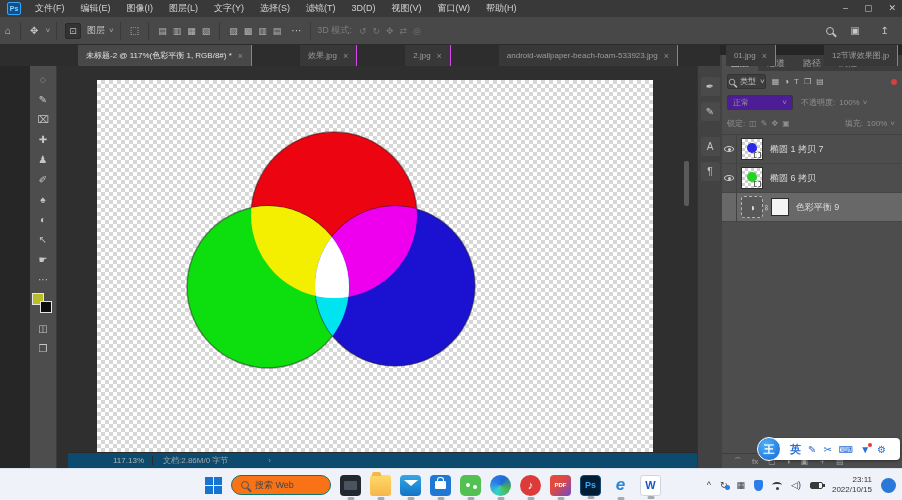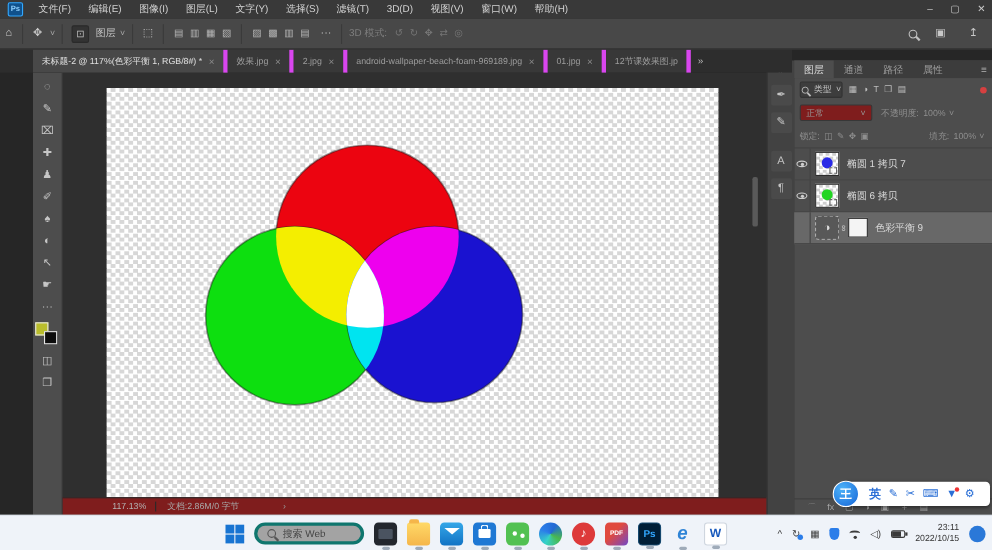--- a/index.html
+++ b/index.html
@@ -33,42 +33,42 @@
   .opt-icons.dim span { color:#757575; }
   #opt-right { position:absolute; right:8px; display:flex; gap:11px; align-items:center; }
   .mag { width:8px; height:8px; border:1.5px solid #c0c0c0; border-radius:50%; position:relative; display:inline-block; }
   .mag:after { content:''; position:absolute; width:5px; height:1.5px; background:#c0c0c0;
     transform:rotate(45deg); right:-4px; bottom:-2px; }
 
   
   #tabbar { left:0; top:45px; width:720px; height:21px; background:#2d2d2d;
     display:flex; align-items:flex-end; padding-left:30px; z-index:4; }
   .doc-tab { height:21px; display:flex; align-items:center; padding:0 8px; font-size:8px;
-    background:#383838; color:#9d9d9d; border-right:4px solid #d946ef; white-space:nowrap; }
+    background:#383838; color:#9d9d9d; border-right:1px solid #d946ef; white-space:nowrap;margin-left:48px; }
   .doc-tab.active { background:#484848; color:#e0e0e0; }
   .doc-tab .close { margin-left:6px; color:#8b8b8b; font-size:9px; }
   #tab-overflow { color:#bdbdbd; font-size:9px; margin-left:6px; line-height:21px; }
 
   
   #toolbar { left:30px; top:66px; width:27px; height:402px; background:#4d4d4d;
     border-right:1px solid #3a3a3a; display:flex; flex-direction:column; align-items:center; padding-top:4px; }
   .tool { width:20px; height:20px; color:#c6c6c6; font-size:10px; text-align:center; line-height:20px; }
   #swatches { position:relative; width:24px; height:26px; margin-top:3px; }
   #fg-swatch { position:absolute; left:1px; top:0; width:12px; height:12px; border:1px solid #e6e6e6; }
   #bg-swatch { position:absolute; left:9px; top:8px; width:12px; height:12px; border:1px solid #e6e6e6; }
 
   
   #pasteboard { left:57px; top:66px; width:640px; height:402px; background:#2f2f2f; }
   #document { position:absolute; left:40px; top:14px; width:556px; height:372px;
     background-color:#ffffff;
     background-image:conic-gradient(#d7d7d7 25%, transparent 25% 50%, #d7d7d7 50% 75%, transparent 75%);
     background-size:8px 8px; }
   #rgb-svg { position:absolute; left:0; top:0; }
   #v-scroll { position:absolute; left:627px; top:95px; width:5px; height:45px; background:#5a5a5a; border-radius:2px; }
-  #statusbar { position:absolute; left:0; top:386px; width:640px; height:16px; background:#7f1d1d;
+  #statusbar { position:absolute; left:11px; top:386px; width:640px; height:16px; background:#0c4a6e;
     border-top:1px solid #2a2a2a; display:flex; align-items:center; color:#b5b5b5; font-size:8px; }
   #status-zoom { margin-left:45px; border-right:1px solid #2a2a2a; padding-right:8px; }
   #status-info { margin-left:10px; color:#a8a8a8; }
   #status-arrow { margin-left:40px; color:#9a9a9a; }
 
   
   #dock { left:697px; top:55px; width:25px; height:413px; background:#424242; border-left:1px solid #333;
     display:flex; flex-direction:column; align-items:center; }
   #dock-expand { color:#bdbdbd; font-size:9px; line-height:16px; }
   .dock-btn { width:19px; height:19px; margin-top:6px; color:#c3c3c3; font-size:10px;
@@ -80,21 +80,21 @@
   #panel-tabs { height:16px; background:#3c3c3c; display:flex; align-items:stretch; }
   .panel-tab { font-size:9px; color:#9f9f9f; padding:0 9px; line-height:16px; }
   .panel-tab.active { background:#4d4d4d; color:#dddddd; }
   #panel-menu { margin-left:auto; color:#b5b5b5; font-size:9px; line-height:16px; padding-right:5px; }
   .prow { display:flex; align-items:center; padding:0 5px; height:21px; }
   #filter-box { display:flex; align-items:center; gap:4px; background:#3d3d3d; border:1px solid #333;
     border-radius:2px; height:15px; padding:0 0; color:#c0c0c0; font-size:8px; }
   #filter-icons { display:flex; gap:5px; margin-left:6px; }
   #filter-icons span { color:#bdbdbd; font-size:8px; }
   #filter-dot { width:6px; height:6px; border-radius:50%; background:#d64040; margin-left:auto; }
-  .dd { display:flex; align-items:center; gap:4px; background:#7f1d1d; border:1px solid #373737;
+  .dd { display:flex; align-items:center; gap:4px; background:#4c1d95; border:1px solid #373737;
     border-radius:2px; height:15px; padding:0 5px; color:#989898; font-size:8px; }
   .dim-label { color:#8f8f8f; font-size:8px; }
   #lock-icons { display:flex; gap:4px; margin:0 4px; }
   #lock-icons span { color:#8f8f8f; font-size:8px; }
   #layer-list { border-top:1px solid #424242; }
   .lrow { display:flex; align-items:center; height:29px; border-bottom:1px solid #454545; position:relative; }
   .lrow.selected { background:#686868; }
   .eye-cell { width:15px; align-self:stretch; border-right:1px solid #424242;
     display:flex; align-items:center; justify-content:center; }
   .eye { width:10px; height:6px; border:1px solid #cfcfcf; border-radius:50%;
@@ -131,21 +131,21 @@
   .ime-icon { color:#2a6fd6; font-size:10px; margin-right:7px; position:relative; }
   .ime-icon.reddot:after { content:''; position:absolute; right:-2px; top:-1px; width:4px; height:4px;
     border-radius:50%; background:#e33; }
 
   
   #taskbar { left:0; top:468px; width:902px; height:32px; background:#eff3f9;
     border-top:1px solid #dde3ea; z-index:10; }
   #tb-center { position:absolute; left:205px; top:0; height:32px; display:flex; align-items:center; gap:9px; }
   #start { display:grid; grid-template-columns:8px 8px; grid-template-rows:8px 8px; gap:1px; }
   #start i { background:#1874d2; }
-  #search-pill { width:100px; height:20px; background:#a3a3a3; border:3px solid #0f766e; border-radius:10px;
+  #search-pill { width:100px; height:20px; background:#f97316; border:1px solid #0f766e; border-radius:10px;
     display:flex; align-items:center; gap:6px; padding-left:9px; color:#454545; font-size:9px; }
   #search-pill .mag { border-color:#555; }
   #search-pill .mag:after { background:#555; }
   .tb-app { width:21px; height:21px; position:relative; display:flex; align-items:center;
     justify-content:center; border-radius:4px; }
   .tb-app.running:after { content:''; position:absolute; bottom:-4px; left:50%; transform:translateX(-50%);
     width:7px; height:3px; border-radius:2px; background:#9fabb9; }
   .app-viewer { background:#23272e; }
   .app-viewer i { width:13px; height:9px; background:#4a5360; border-radius:1px; }
   .app-folder { background:linear-gradient(#ffd968,#f5b64a); border-radius:3px; }
@@ -260,21 +260,21 @@
     </div>
     <div class="doc-tab">
       <span>效果.jpg</span>
       <span class="close">×</span>
     </div>
     <div class="doc-tab">
       <span>2.jpg</span>
       <span class="close">×</span>
     </div>
     <div class="doc-tab">
-      <span>android-wallpaper-beach-foam-969189.jpg</span>
+      <span>android-wallpaper-beach-foam-533923.jpg</span>
       <span class="close">×</span>
     </div>
     <div class="doc-tab">
       <span>01.jpg</span>
       <span class="close">×</span>
     </div>
     <div class="doc-tab">
       <span>12节课效果图.jp</span>
     </div>
     <span id="tab-overflow">»</span>

